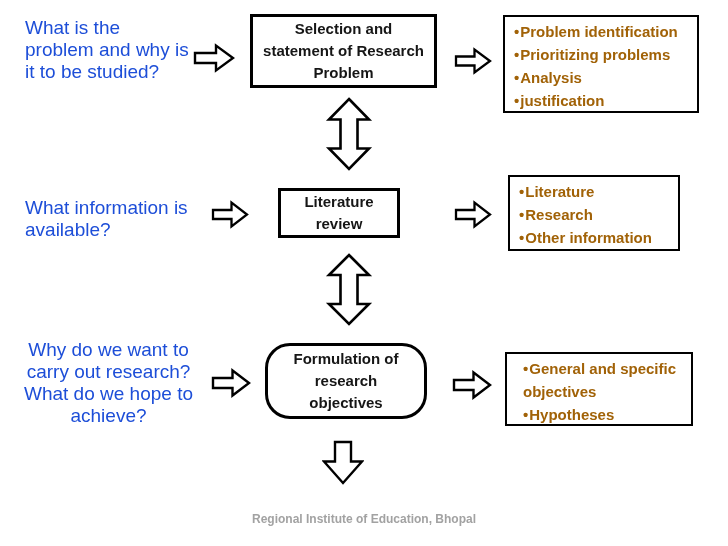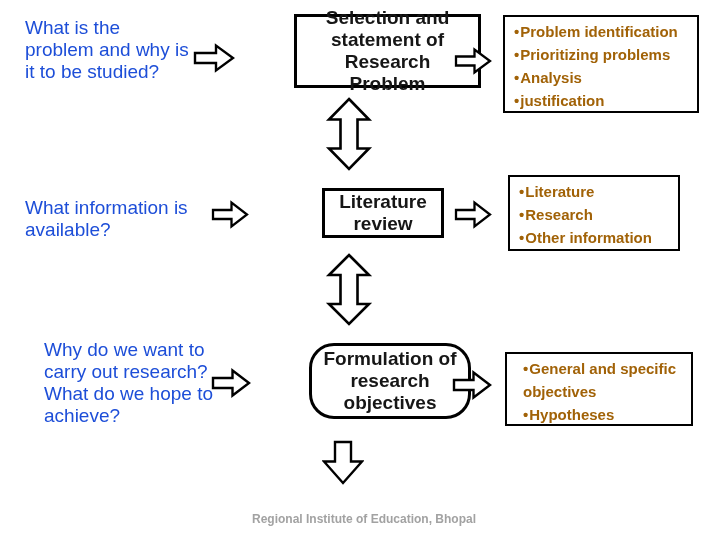--- a/index.html
+++ b/index.html
@@ -10,28 +10,28 @@
     color:#111;
   }
   .slide { position:relative; width:728px; height:546px; background:#fff; overflow:hidden; }
 
   .q {
     position:absolute;
     font-weight:normal; font-size:19px; line-height:22px; color:#1d4ed8;
   }
   .q1 { left:25px; top:17px; }
   .q2 { left:25px; top:197px; }
-  .q3 { left:44px; top:339px; }
+  .q3 { left:24px; top:339px;text-align:center; }
 
   .stepbox {
     position:absolute; background:#fff;
     border:3px solid #000;
     display:flex; flex-direction:column; justify-content:center; align-items:center;
     text-align:center;
-    font-weight:bold; font-size:19px; line-height:22px; color:#161616;margin-left:44px;
+    font-weight:bold; font-size:15px; line-height:22px; color:#161616;
   }
   .b1 { left:250px; top:14px;  width:187px; height:74px; }
   .b2 { left:278px; top:188px; width:122px; height:50px; }
   .b3 { left:265px; top:343px; width:162px; height:76px;border-radius:25px; }
 
   .outbox {
     position:absolute; background:#fff;
     border:2px solid #000;
     font-weight:bold; font-size:15px; line-height:23px; color:#a16207;
     padding:3px 6px 3px 9px;

